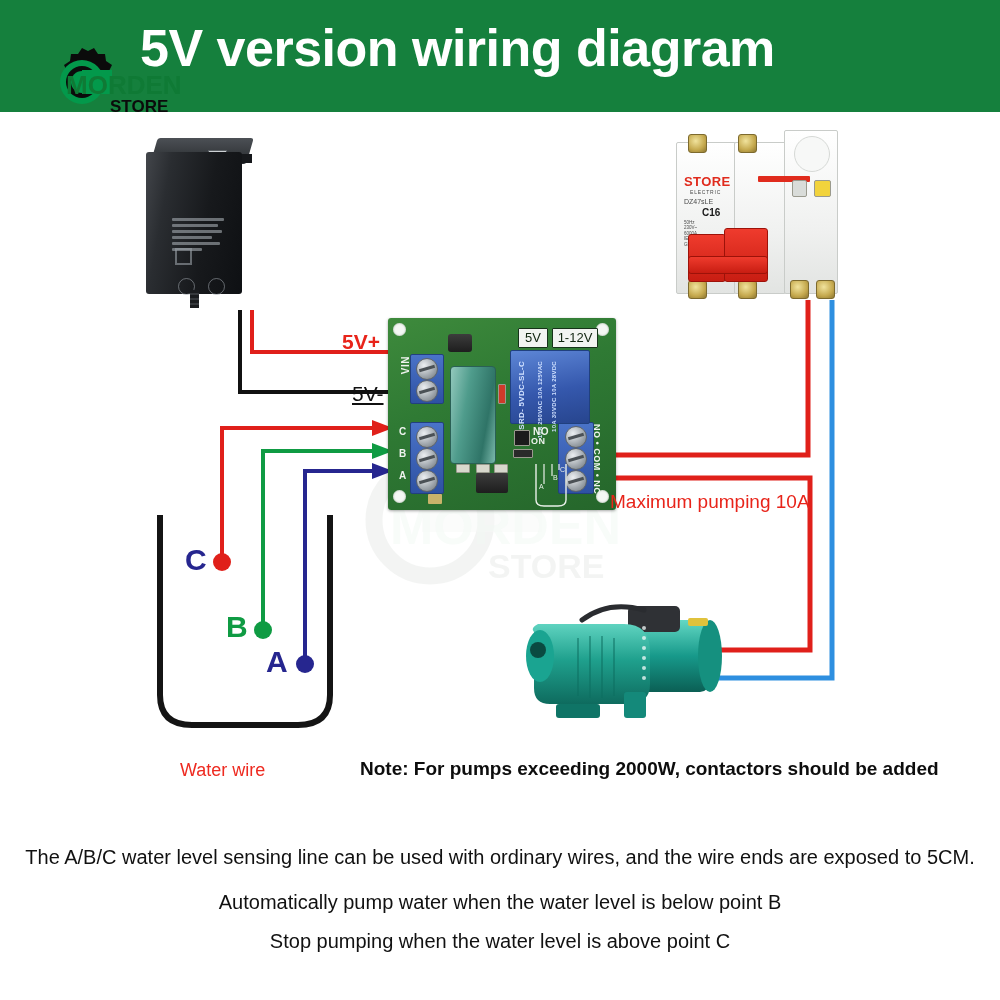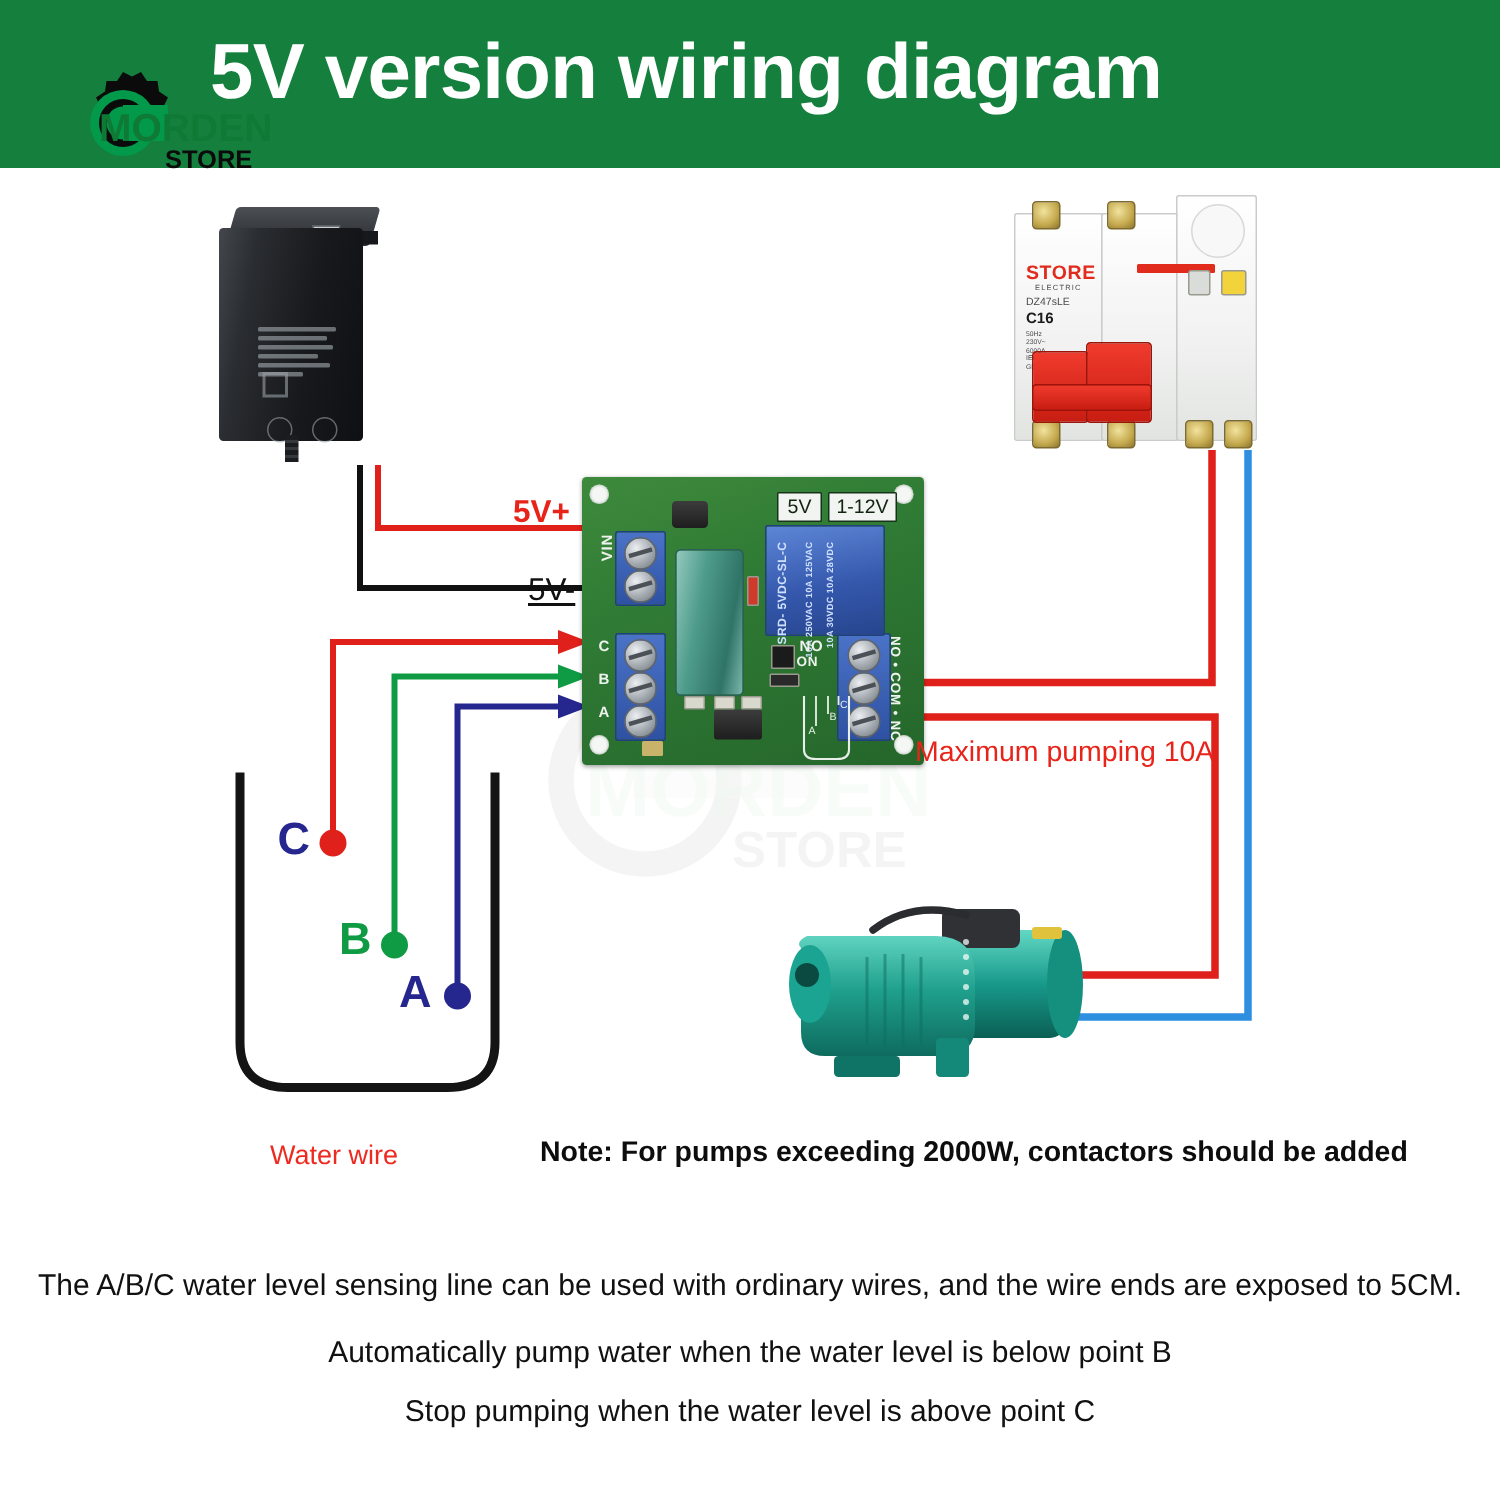--- a/index.html
+++ b/index.html
@@ -165,21 +165,21 @@
   <div class="br-term" style="left:12px;top:6px;"></div>
   <div class="br-term" style="left:62px;top:6px;"></div>
   <div class="br-term" style="left:12px;top:152px;"></div>
   <div class="br-term" style="left:62px;top:152px;"></div>
   <div class="br-term" style="left:114px;top:152px;"></div>
   <div class="br-term" style="left:140px;top:152px;"></div>
 
   <div class="br-brand" style="left:8px;top:46px;font-size:13px;">STORE</div>
   <div class="br-sub" style="left:14px;top:61px;font-size:5px;letter-spacing:.8px;">ELECTRIC</div>
   <div class="br-sub" style="left:8px;top:70px;font-size:7px;">DZ47sLE</div>
-  <div class="br-sub" style="left:8px;top:79px;font-size:10px;font-weight:bold;color:#1a1a1a">C16</div>
+  <div class="br-sub" style="left:26px;top:79px;font-size:10px;font-weight:bold;color:#1a1a1a">C16</div>
   <div class="br-sub" style="left:8px;top:92px;font-size:4.5px;line-height:5.4px;">
     <div>50Hz</div>
       <div>230V~</div>
       <div>6000A</div>
       <div>IEC 61009-1</div>
       <div>GB 16917.1</div>
   </div>
   <div class="br-red-bar" style="left:82px;top:48px;width:52px;height:6px;"></div>
   <div class="br-btn" style="left:116px;top:52px;width:13px;height:15px;background:#d9dcd9"></div>
   <div class="br-btn" style="left:138px;top:52px;width:15px;height:15px;background:#f2d33c"></div>

